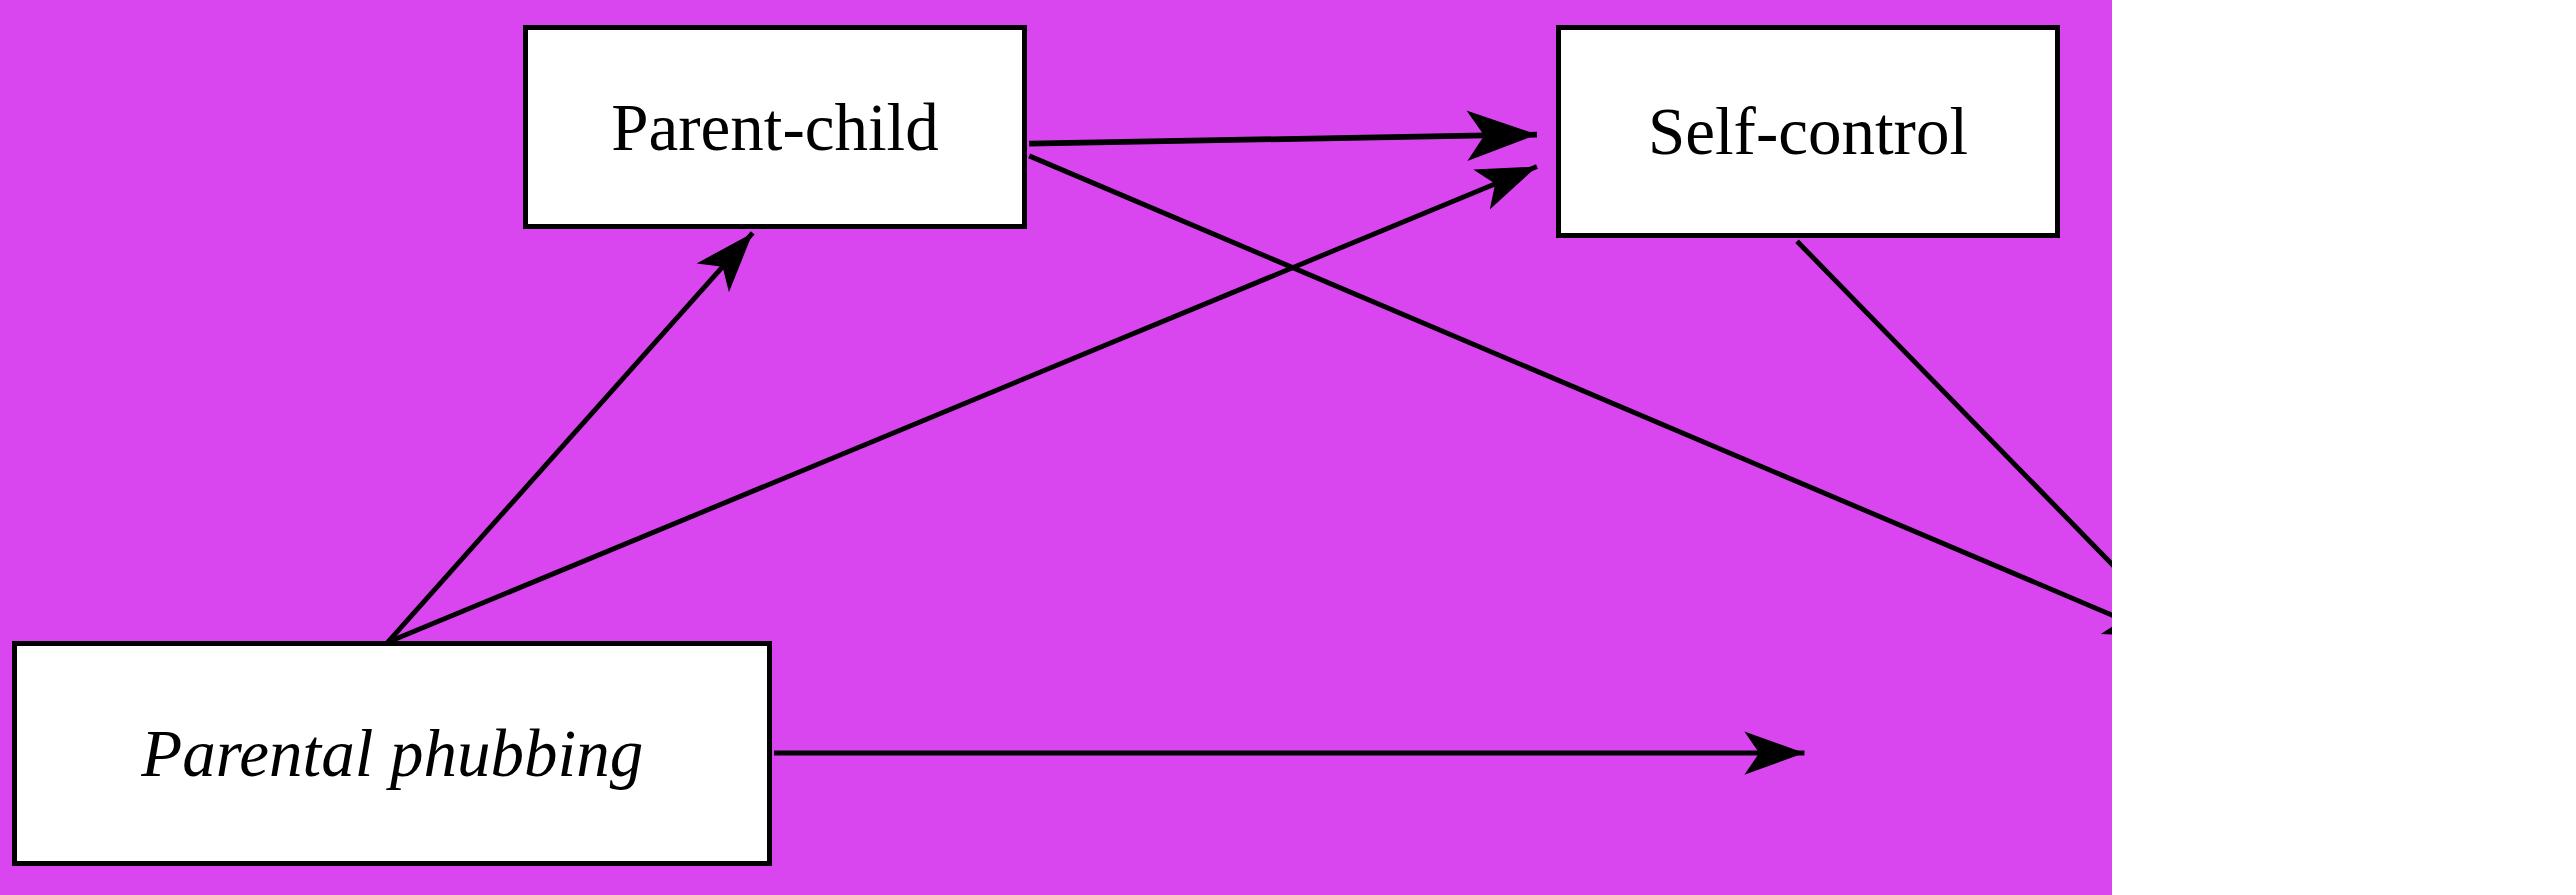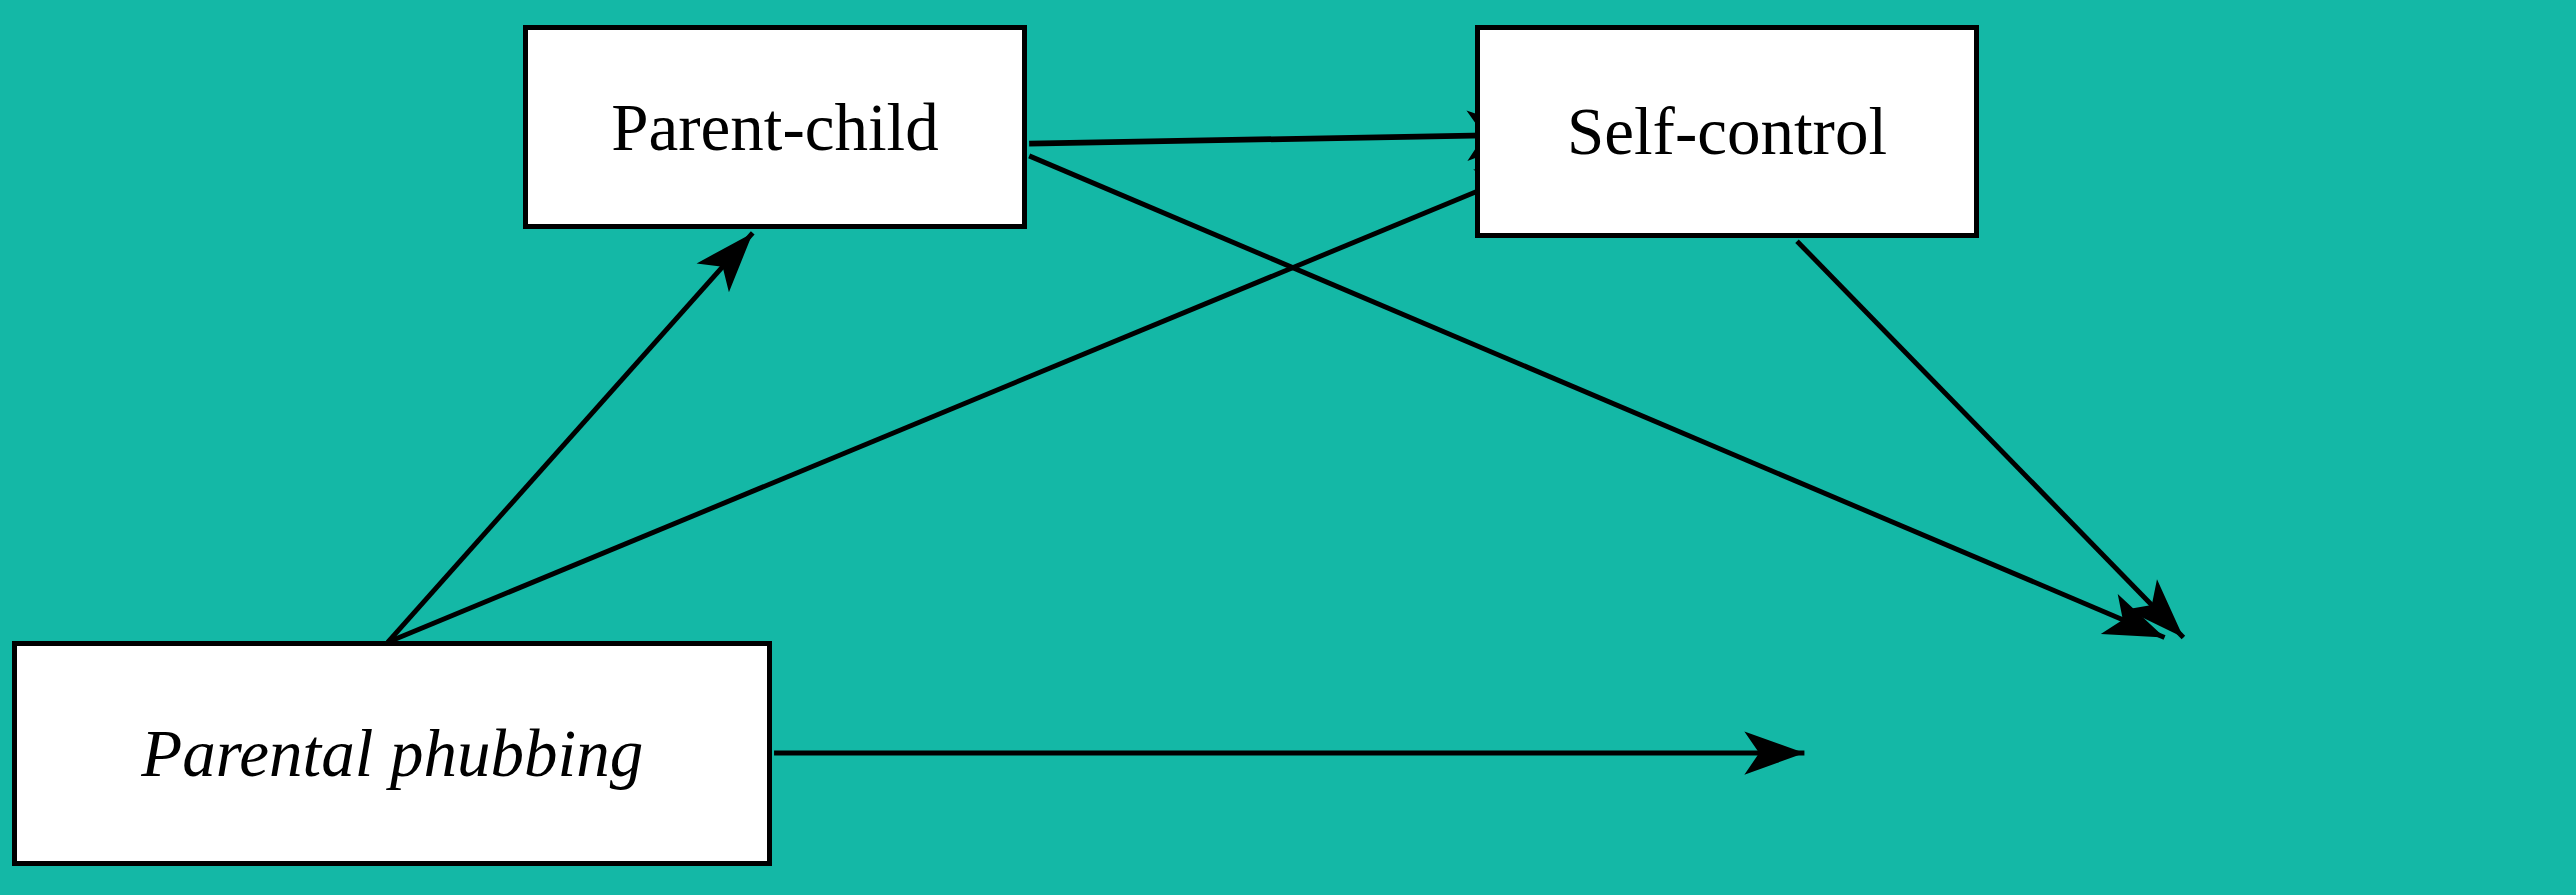--- a/index.html
+++ b/index.html
@@ -2,23 +2,23 @@
 <html style="font-size:13px"><head>
 <meta charset="utf-8">
 <style>
   html, body {
     margin: 0;
     padding: 0;
     background: #ffffff;
   }
   .diagram {
     position: relative;
-    width: 2576px;
+    width: 2112px;
     height: 895px;
-    background: #14b8a6;
+    background: #d946ef;
     font-family: "Liberation Serif", "DejaVu Serif", serif;
     color: #000000;
     overflow: hidden;
   }
   .arrows {
     position: absolute;
     left: 0;
     top: 0;
     width: 2576px;
     height: 895px;
@@ -40,21 +40,21 @@
     text-align: center;
     font-size: 67px;
     line-height: 97px;
     color: #000000;
   }
   .node .label-line {
     display: block;
     white-space: nowrap;
   }
   .node-attachment { left: 523px;  top: 25.4px;  width: 504px; height: 204px; }
-  .node-selfcontrol{ left: 1475px; top: 25.4px;  width: 504px; height: 213px; }
+  .node-selfcontrol{ left: 1556px; top: 25.4px;  width: 504px; height: 213px; }
   .node-phubbing   { left: 12.3px;   top: 641px; width: 760px; height: 225px; font-style: italic; }
   .node-mediause   { left: 1808px; top: 641px; width: 753px; height: 231px; }
 </style>
 </head>
 <body>
 
 <div class="diagram">
 
   <svg class="arrows" viewBox="0 0 3139 1091" xmlns="http://www.w3.org/2000/svg">
     <defs>

